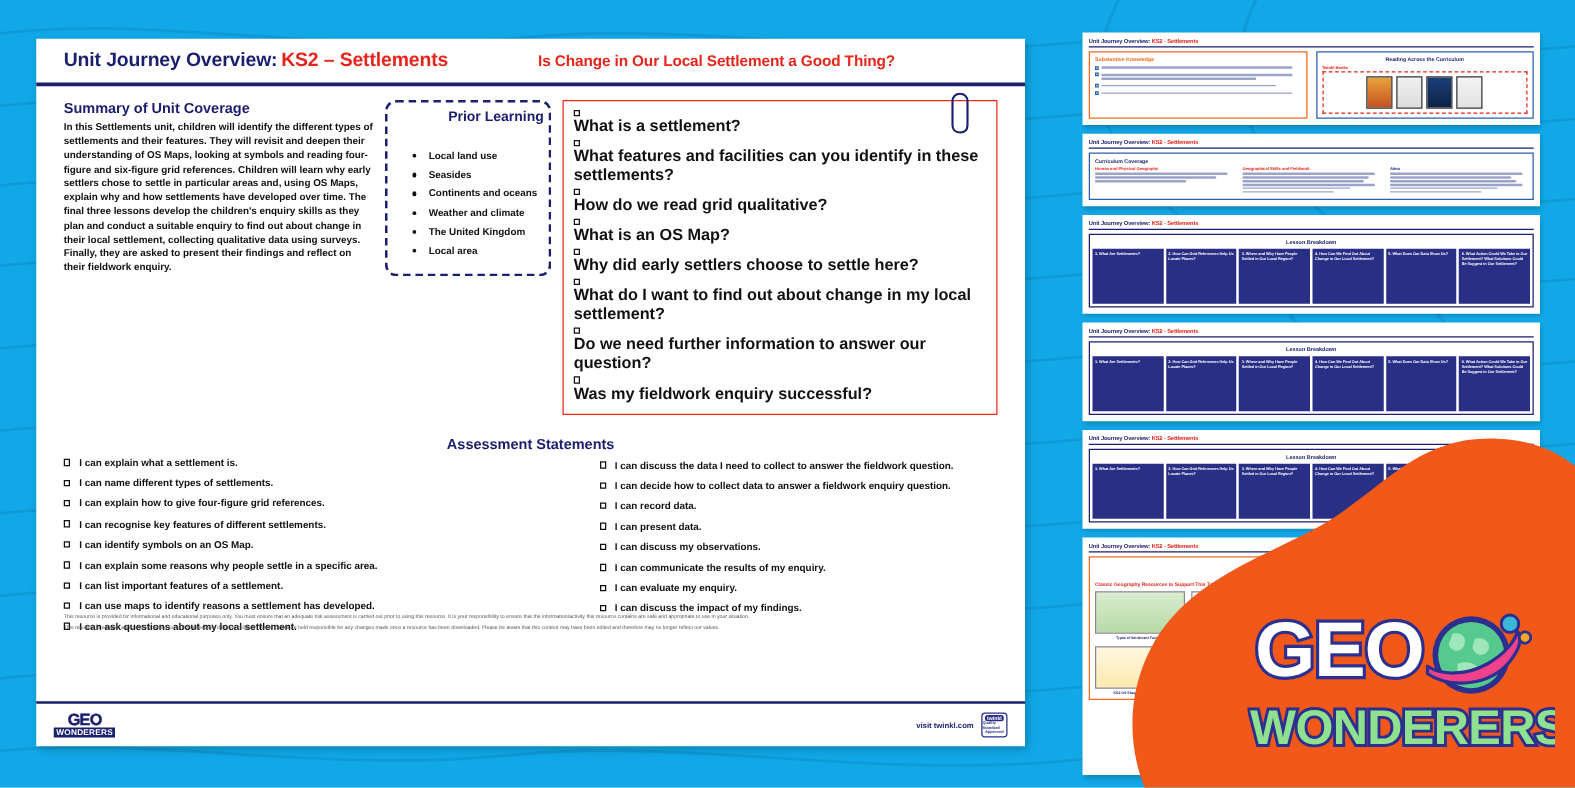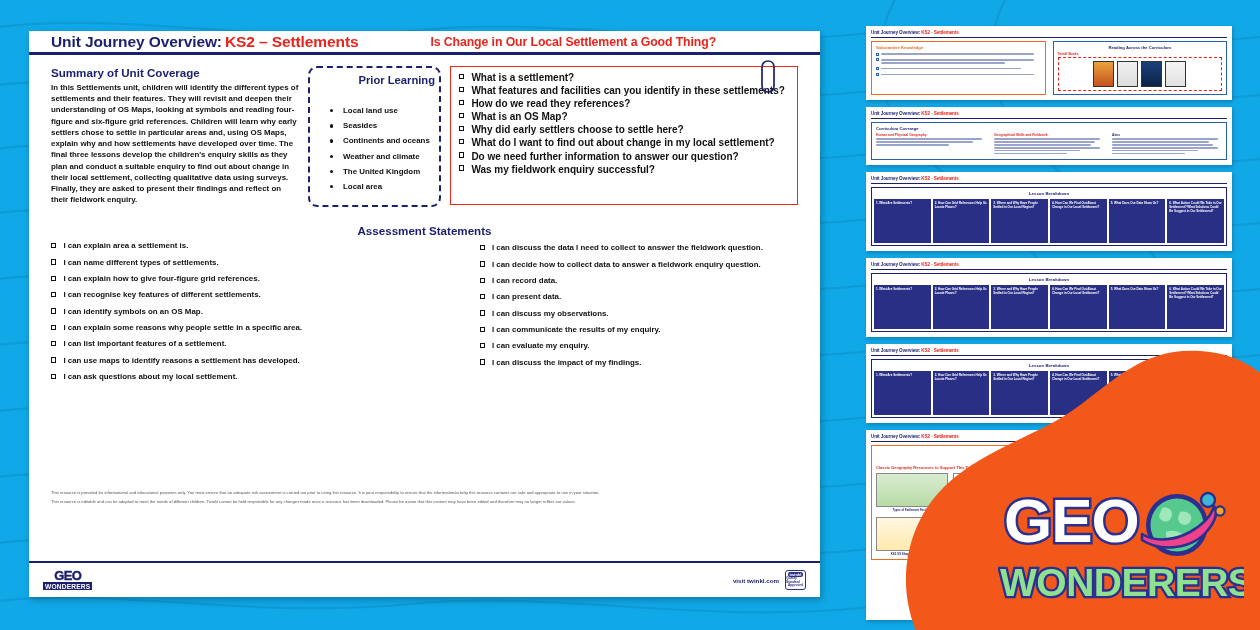--- a/index.html
+++ b/index.html
@@ -22,21 +22,21 @@
 
   
   .main-doc {
     position:absolute; left:29px; top:31px;
     width:791px; height:566px;
     background:#ffffff; z-index:3;
     box-shadow: 2px 3px 7px rgba(0,0,0,.25);
     display:flex; flex-direction:column;
   }
   .doc-header {
-    height:24px; display:flex; align-items:center;
+    height:38px; display:flex; align-items:center;
     padding:0 22px; border-bottom:3px solid #1a1f6e;
   }
   .doc-title { font-size:15.5px; font-weight:bold; color:#1a1f6e; letter-spacing:-0.1px; }
   .doc-title .unit-subj { color:#e8251c; margin-left:3px; }
   .doc-subtitle {
     flex:1; text-align:center; font-size:12.3px; font-weight:bold;
     color:#e8251c; padding-right:10px; letter-spacing:-0.1px;
   }
 
   .doc-body { flex:1; padding:11px 22px 0 22px; position:relative; }
@@ -69,22 +69,22 @@
 
   
   .col-keyq { flex:1; position:relative; }
   .keyq-box {
     border:1.6px solid #f2281d; padding:5px 8px 7px 8px; min-height:139px;
     background:#fff;
   }
   .keyq-title { font-size:11.2px; font-weight:bold; color:#1a1f6e; margin-bottom:1px; }
   .keyq-list { list-style:none; }
   .keyq-list li {
-    font-size:10px; font-weight:bold; color:#111;
-    margin-bottom:2.1px; display:flex; align-items:flex-start;
+    font-size:13px; font-weight:bold; color:#111;
+    margin-bottom:2.1px; display:flex; align-items:flex-start;flex-direction:column;
   }
   .cbx {
     display:inline-block; width:5.4px; height:5.4px;
     border:1.1px solid #111; flex:0 0 auto;
     margin-right:7px; margin-top:1.6px; background:#fff;
   }
   .paperclip { position:absolute; right:22px; top:-6px; z-index:4; }
 
   
   .assess { margin-top:17px;text-align:center; }
@@ -255,21 +255,21 @@
             <li>
                 <span class="cbx"></span>
                 <span>What is a settlement?</span>
               </li>
             <li>
                 <span class="cbx"></span>
                 <span>What features and facilities can you identify in these settlements?</span>
               </li>
             <li>
                 <span class="cbx"></span>
-                <span>How do we read they references?</span>
+                <span>How do we read grid qualitative?</span>
               </li>
             <li>
                 <span class="cbx"></span>
                 <span>What is an OS Map?</span>
               </li>
             <li>
                 <span class="cbx"></span>
                 <span>Why did early settlers choose to settle here?</span>
               </li>
             <li>
@@ -294,21 +294,21 @@
       </div>
     </div>
 
     <div class="assess">
       <div class="assess-title">Assessment Statements</div>
       <div class="assess-cols">
         <div class="assess-col left">
           <ul>
             <li>
                 <span class="cbx"></span>
-                <span>I can explain area a settlement is.</span>
+                <span>I can explain what a settlement is.</span>
               </li>
             <li>
                 <span class="cbx"></span>
                 <span>I can name different types of settlements.</span>
               </li>
             <li>
                 <span class="cbx"></span>
                 <span>I can explain how to give four-figure grid references.</span>
               </li>
             <li>

